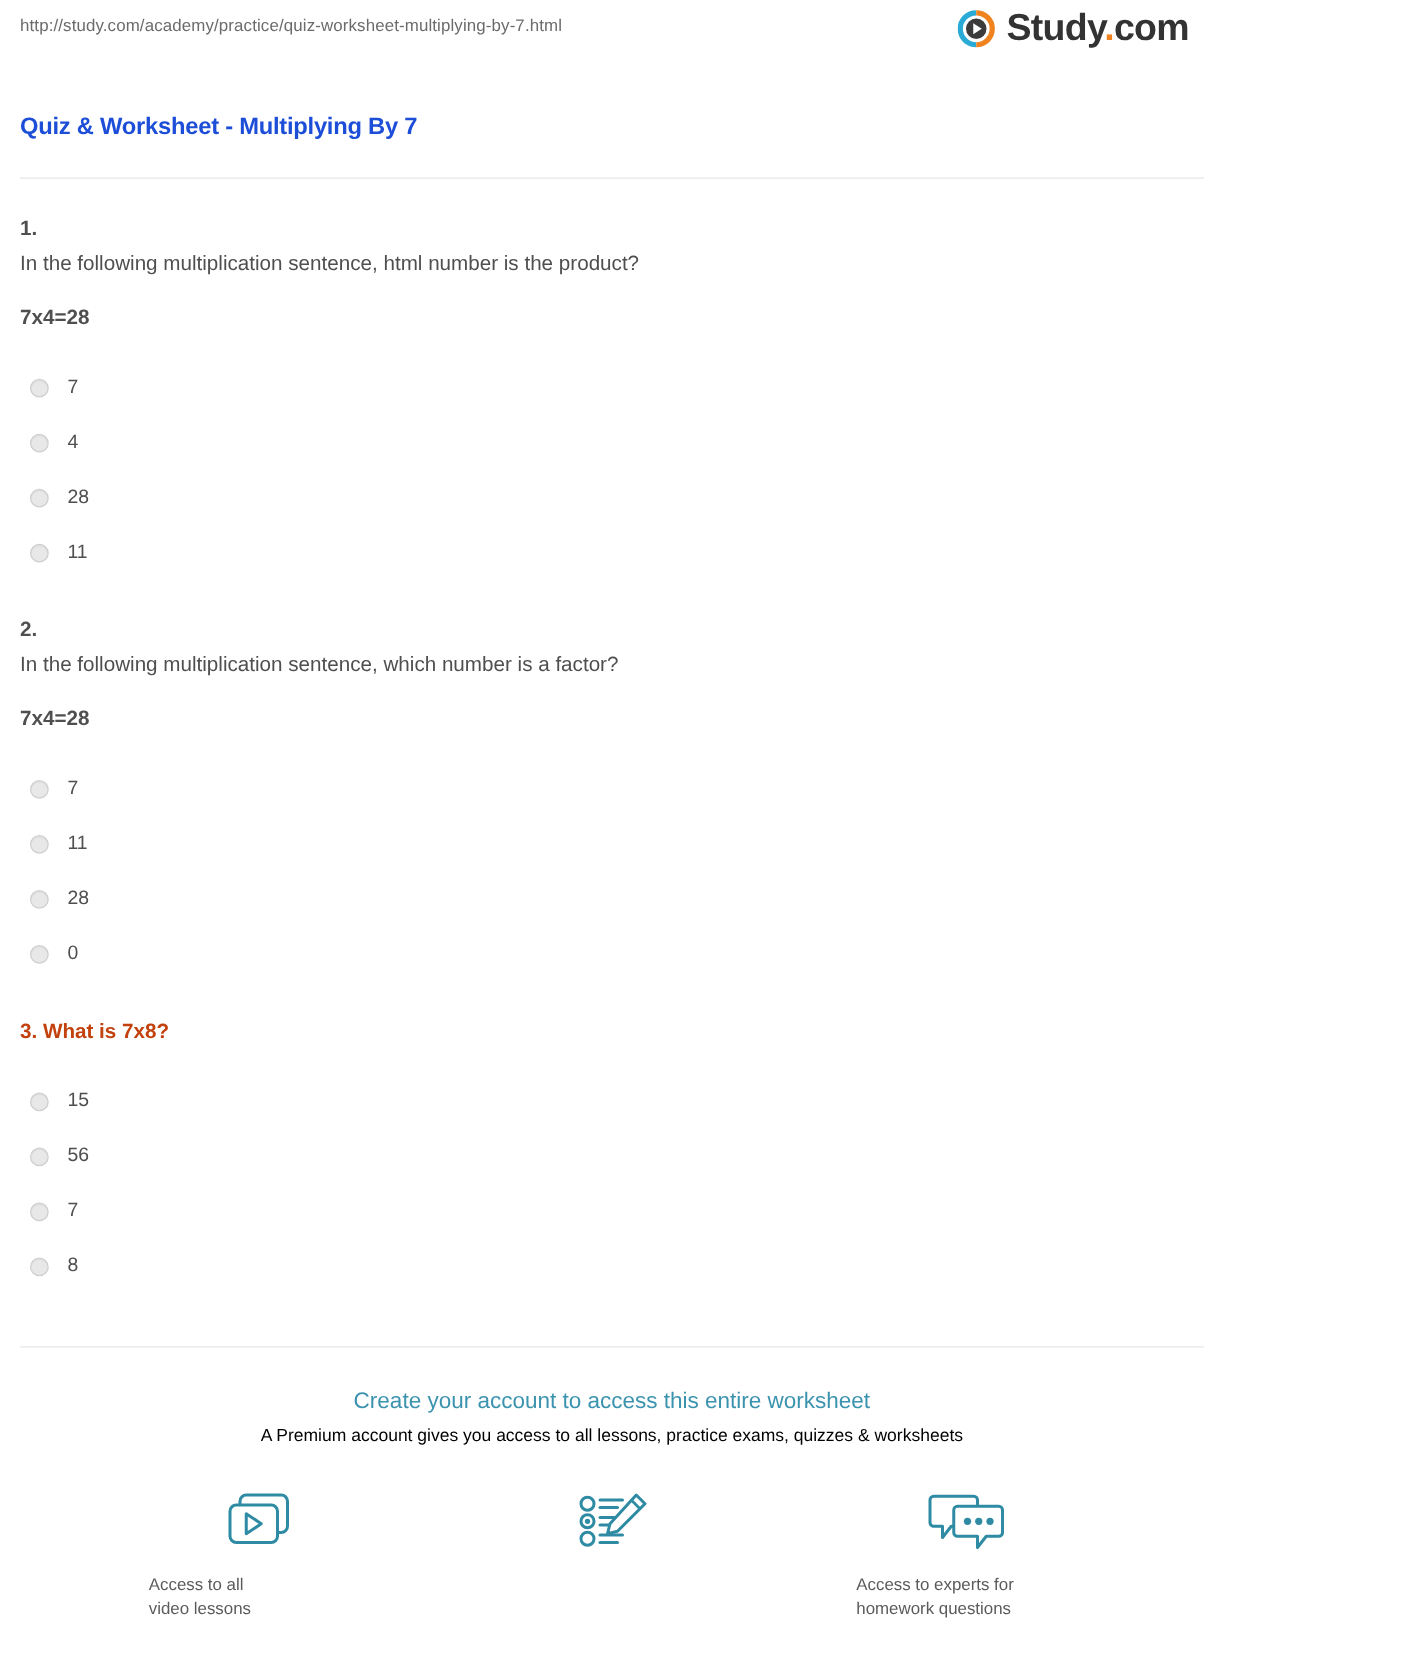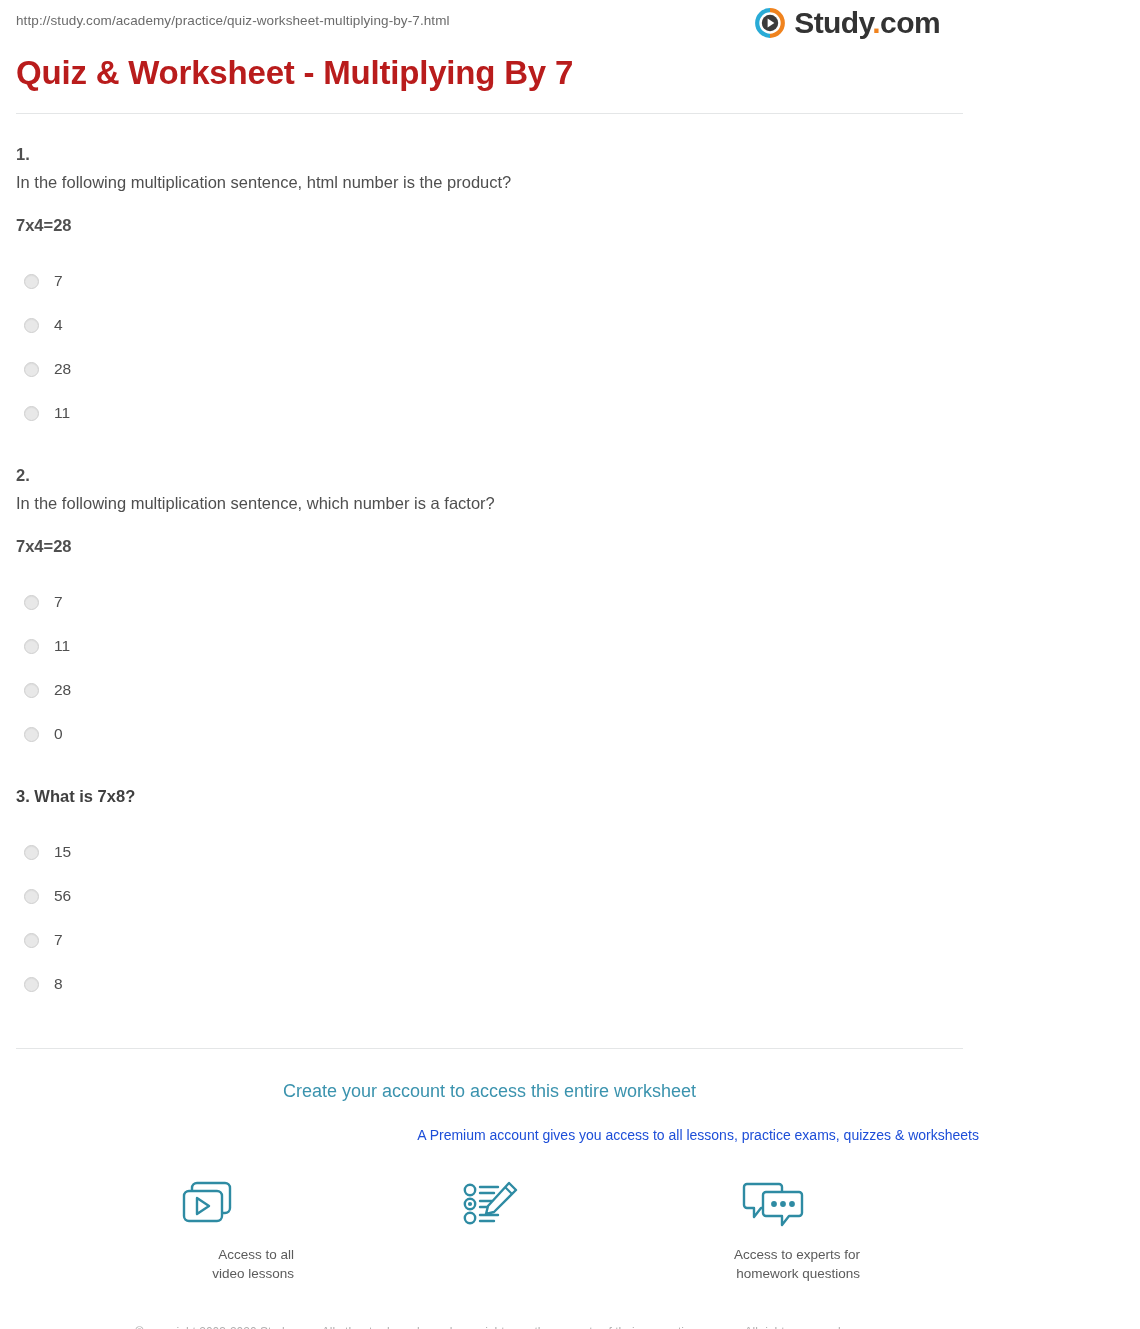--- a/index.html
+++ b/index.html
@@ -30,21 +30,21 @@
   }
   .url {
     font-size: 13.5px;
     color: #6b6b6b;
     letter-spacing: 0.1px;
     line-height: 18px;
     font-family: "Liberation Sans", sans-serif;
   }
   .logo {
     position: absolute;
-    right: 39px;
+    right: 28px;
     top: 8px;
     display: flex;
     align-items: flex-end;
     gap: 9px;
   }
   .logo-mark {
     width: 30px;
     height: 30px;
     flex: 0 0 30px;
     position: relative;
@@ -55,25 +55,25 @@
     font-weight: bold;
     color: #333333;
     letter-spacing: -0.6px;
     white-space: nowrap;
     font-family: "Liberation Sans", sans-serif;
   }
   .logo-text .dot { color: #f0831e; }
 
   
   .title {
-    font-size: 33px;
+    font-size: 19px;
     line-height: 36px;
     font-weight: bold;
-    color: #b91c1c;
-    margin: 3px 0 0 16px;
+    color: #1d4ed8;
+    margin: 32px 0 0 16px;
     letter-spacing: -0.2px;
     font-family: "Liberation Sans", sans-serif;
   }
   .divider {
     height: 1px;
     background: #e4e6e7;
     margin: 22px 16px 0 16px;
   }
 
   
@@ -94,21 +94,21 @@
   .q-expr {
     font-size: 16.5px;
     line-height: 24px;
     color: #4f4f4f;
     font-weight: bold;
     margin-top: 17px;
   }
   .q-single {
     font-size: 16.5px;
     line-height: 24px;
-    color: #404040;
+    color: #c2410c;
     font-weight: bold;
   }
   .options { margin-top: 22px; }
   .option {
     display: flex;
     align-items: center;
     height: 44px;
   }
   .radio {
     width: 13px;
@@ -137,34 +137,33 @@
   .cta-title {
     font-size: 18px;
     line-height: 28px;
     color: #3b93ae;
     margin-top: 28px;
     font-weight: normal;
   }
   .cta-sub {
     font-size: 14px;
     line-height: 20px;
-    color: #1d4ed8;
-    margin-top: 20px;
-    text-align: right;
+    color: #000000;
+    margin-top: 4px;
   }
   .features {
     display: flex;
     justify-content: center;
     align-items: flex-start;
     margin-top: 30px;
     gap: 108px;
   }
   .feature {
     width: 175px;
-    text-align: right;
+    text-align: left;
   }
   .feature-icon {
     height: 58px;
     display: flex;
     align-items: center;
     justify-content: center;
   }
   .feature-label {
     font-size: 13.5px;
     line-height: 19px;

